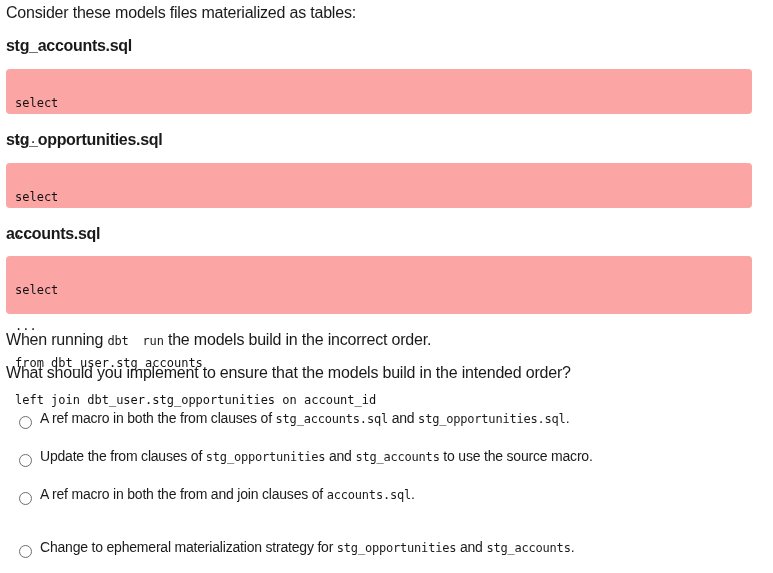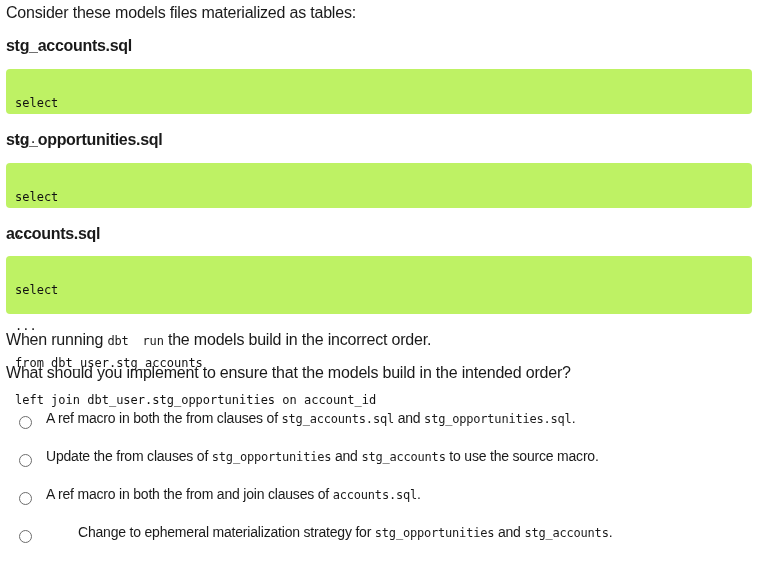--- a/index.html
+++ b/index.html
@@ -32,21 +32,21 @@
       position: absolute;
       left: 6px;
       font-size: 16px;
       font-weight: bold;
       letter-spacing: -0.3px;
     }
     .code-block {
       position: absolute;
       left: 6px;
       width: 746px;
-      background: #bef264;
+      background: #fca5a5;
       border-radius: 4px;
       box-sizing: border-box;
       padding: 3px 9px 3px 9px;
       font-family: "DejaVu Sans Mono", "Liberation Mono", monospace;
       font-size: 12px;
       line-height: 12.5px;
       color: #111;
       white-space: pre;
     }
     .code-line {
@@ -79,21 +79,21 @@
       width: 11px;
       height: 11px;
       border: 1px solid #6d6d6d;
       border-radius: 50%;
       background: #fff;
       margin-top: 8px;
       margin-left: 1px;
       flex: 0 0 auto;
     }
     .option-label {
-      margin-left: 14px;
+      margin-left: 8px;
       font-size: 14px;
       letter-spacing: -0.2px;
       color: #1a1a1a;
       white-space: nowrap;
     }
     .opt-mono {
       font-family: "DejaVu Sans Mono", "Liberation Mono", monospace;
       font-size: 12px;
     }
   </style>
@@ -140,18 +140,18 @@
   <label class="option" style="top:483px;">
     <span class="radio"></span>
     <span class="option-label"><span>A ref macro in both the from and join clauses of </span><span class="opt-mono">accounts.sql</span><span>.</span></span>
   </label>
 
   <label class="option" style="top:445px;">
     <span class="radio"></span>
     <span class="option-label"><span>Update the from clauses of </span><span class="opt-mono">stg_opportunities</span><span> and </span><span class="opt-mono">stg_accounts</span><span> to use the source macro.</span></span>
   </label>
 
-  <label class="option" style="top:521px;gap:32px;">
+  <label class="option" style="top:536px;">
     <span class="radio"></span>
     <span class="option-label"><span>Change to ephemeral materialization strategy for </span><span class="opt-mono">stg_opportunities</span><span> and </span><span class="opt-mono">stg_accounts</span><span>.</span></span>
   </label>
 
 </div>
 
 </body></html>

